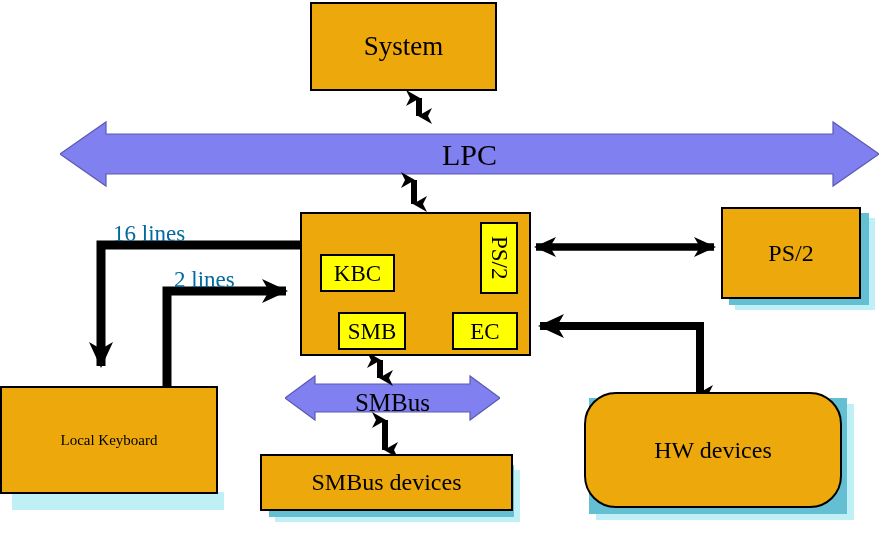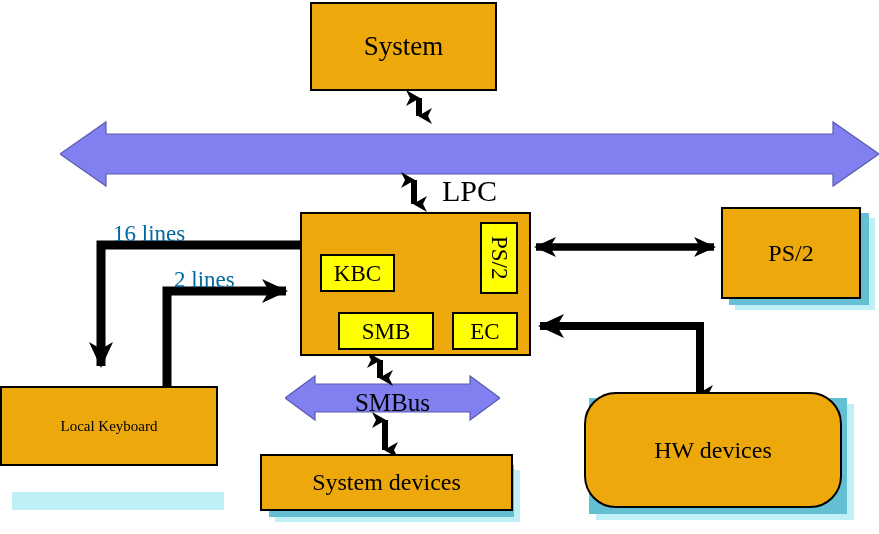--- a/index.html
+++ b/index.html
@@ -100,21 +100,21 @@
   <div class="shadow-near" style="left:589px; top:398px; width:258px; height:116px;"></div>
 
   <div class="shadow-far" style="left:275px; top:470px; width:245px; height:52px;"></div>
   <div class="shadow-near" style="left:269px; top:465px; width:245px; height:52px;"></div>
 
   <div class="shadow-far" style="left:12px; top:492px; width:212px; height:18px;"></div>
 
   <svg class="bus" style="left:60px; top:120px;" width="819" height="68" viewBox="0 0 819 68">
     <polygon points="0,34 46,2 46,14 773,14 773,2 819,34 773,66 773,54 46,54 46,66" fill="#8080f0" stroke="#5a5ab0" stroke-width="1.2"></polygon>
   </svg>
-  <div class="bus-label" style="left:60px; top:140px; width:819px; font-size:30px;margin-top:36px;">LPC</div>
+  <div class="bus-label" style="left:60px; top:140px; width:819px; font-size:30px;">LPC</div>
 
   <svg class="bus" style="left:285px; top:374px;" width="215" height="48" viewBox="0 0 215 48">
     <polygon points="0,24 30,2 30,10 185,10 185,2 215,24 185,46 185,38 30,38 30,46" fill="#8080f0" stroke="#5a5ab0" stroke-width="1.2"></polygon>
   </svg>
   <div class="bus-label" style="left:285px; top:390px; width:215px; font-size:25px;">SMBus</div>
 
   <svg id="connectors" width="879" height="534" viewBox="0 0 879 534">
     <defs>
       <marker id="ah-down" markerWidth="16" markerHeight="14" refX="8" refY="13" orient="auto" markerUnits="userSpaceOnUse">
         <path d="M0,0 L8,14 L16,0 L8,4 Z" fill="#000000"></path>
@@ -171,25 +171,25 @@
   </svg>
 
   <div class="edge-label" style="left:113px; top:222px;">16 lines</div>
   <div class="edge-label" style="left:174px; top:268px;">2 lines</div>
 
   <div class="box box-lg" style="left:310px; top:2px; width:187px; height:89px;">System</div>
 
   <div class="box" style="left:300px; top:212px; width:231px; height:144px;">
     <div class="chip" style="left:18px; top:40px; width:75px; height:38px;">KBC</div>
     <div class="chip chip-vertical" style="left:178px; top:8px; width:38px; height:72px;">PS/2</div>
-    <div class="chip" style="left:36px; top:98px; width:96px; height:38px;">SMB</div>
+    <div class="chip" style="left:36px; top:98px; width:68px; height:38px;">SMB</div>
     <div class="chip" style="left:150px; top:98px; width:66px; height:38px;">EC</div>
   </div>
 
   <div class="box box-md" style="left:721px; top:207px; width:140px; height:92px;">PS/2</div>
 
-  <div class="box box-sm" style="left:0px; top:386px; width:218px; height:80px;">Local Keyboard</div>
+  <div class="box box-sm" style="left:0px; top:386px; width:218px; height:108px;">Local Keyboard</div>
 
-  <div class="box box-md" style="left:260px; top:454px; width:253px; height:57px;">System devices</div>
+  <div class="box box-md" style="left:260px; top:454px; width:253px; height:57px;">SMBus devices</div>
 
   <div class="box box-md" style="left:584px; top:392px; width:258px; height:116px;border-radius:32px;">HW devices</div>
 
 </div>
 
 </body></html>

